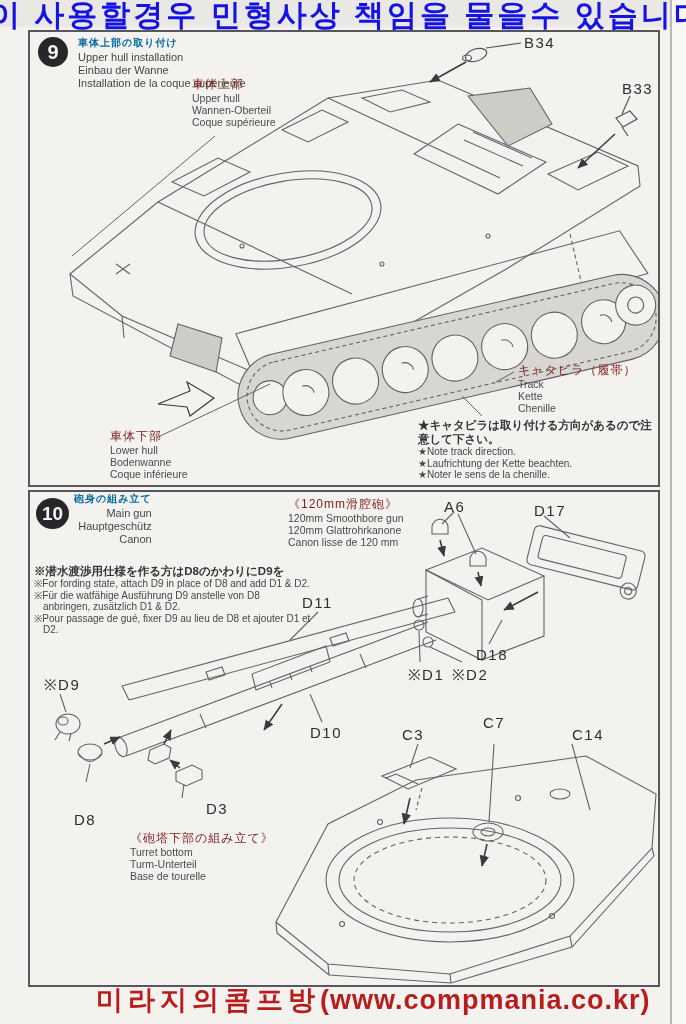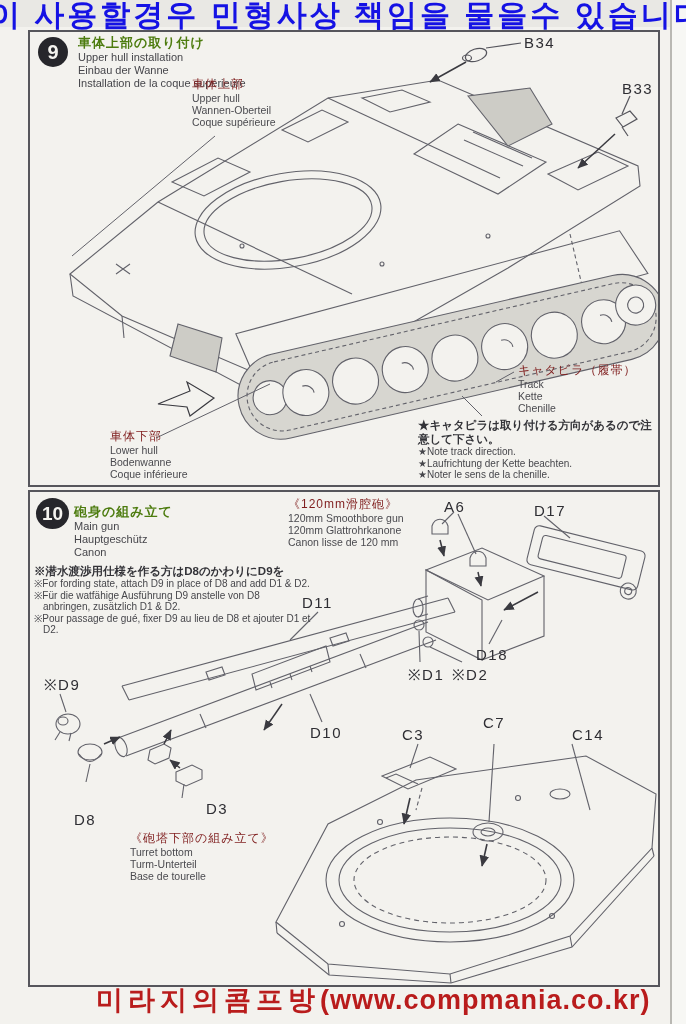--- a/index.html
+++ b/index.html
@@ -18,24 +18,24 @@
   .step9{left:28px;top:30px;width:628px;height:453px;}
   .step10{left:28px;top:490px;width:628px;height:493px;}
   .art{position:absolute;left:0;top:0;width:100%;height:100%;}
 
   .step-num{position:absolute;background:#26262b;color:#f4f3ef;border-radius:50%;
             display:flex;align-items:center;justify-content:center;font-weight:bold;z-index:6;}
   .step9 .step-num{left:8px;top:5px;width:30px;height:30px;font-size:20px;}
   .step10 .step-num{left:6px;top:6px;width:33px;height:31px;font-size:19px;}
 
   .titles{position:absolute;z-index:6;line-height:13px;font-size:11px;color:#46464b;}
-  .titles .ja{font-size:13px;font-weight:bold;color:#4d7c0f;display:block;margin-bottom:2px;letter-spacing:1px;}
+  .titles .ja{font-size:10px;font-weight:bold;color:#0369a1;display:block;margin-bottom:2px;letter-spacing:1px;}
   .titles span{display:block;}
   .step9 .titles{left:48px;top:4px;}
-  .step10 .titles{left:44px;top:13px;}
+  .step10 .titles{left:44px;top:0;text-align:right;}
 
   .ml{position:absolute;z-index:6;font-size:10.5px;line-height:12px;color:#4a4a4f;}
   .ml .ja{font-size:12px;font-weight:normal;color:#7f1d1d;display:block;margin-bottom:2px;letter-spacing:1px;}
   .ml span{display:block;}
 
   .part-label{position:absolute;z-index:6;font-size:15px;letter-spacing:1.5px;color:#2e2e33;}
 
   .note-block{position:absolute;z-index:6;font-size:10px;line-height:11.5px;color:#46464b;}
   .note-block .ja{font-size:11.5px;font-weight:bold;color:#333338;display:block;line-height:14px;}
   .note-block .ja.cont{padding-left:12px;}

